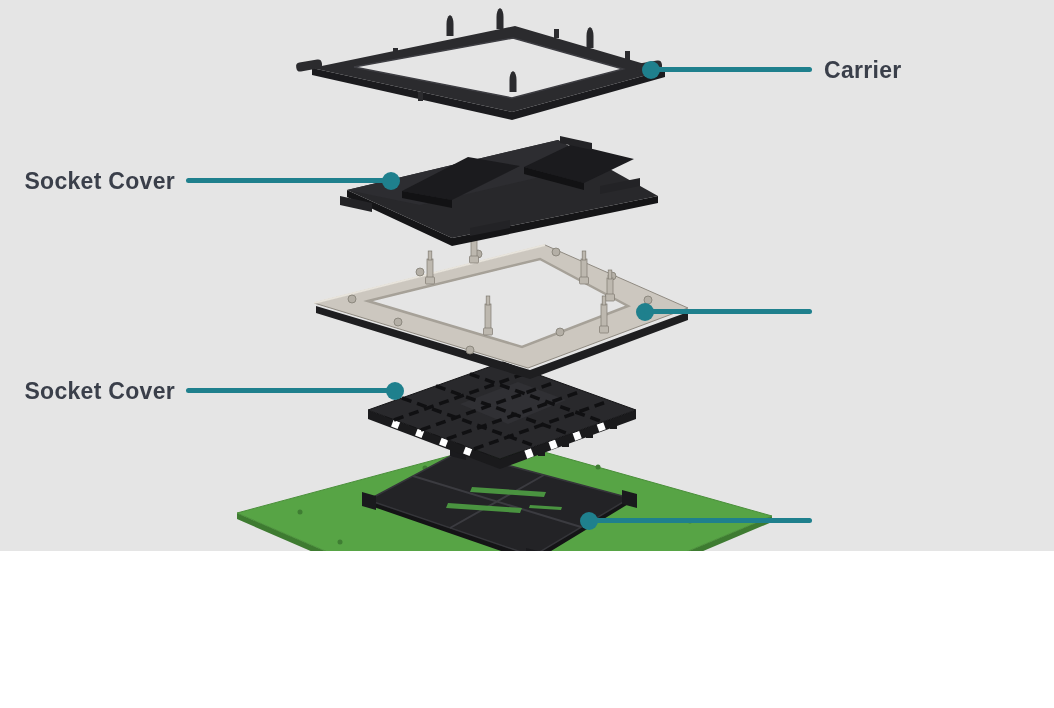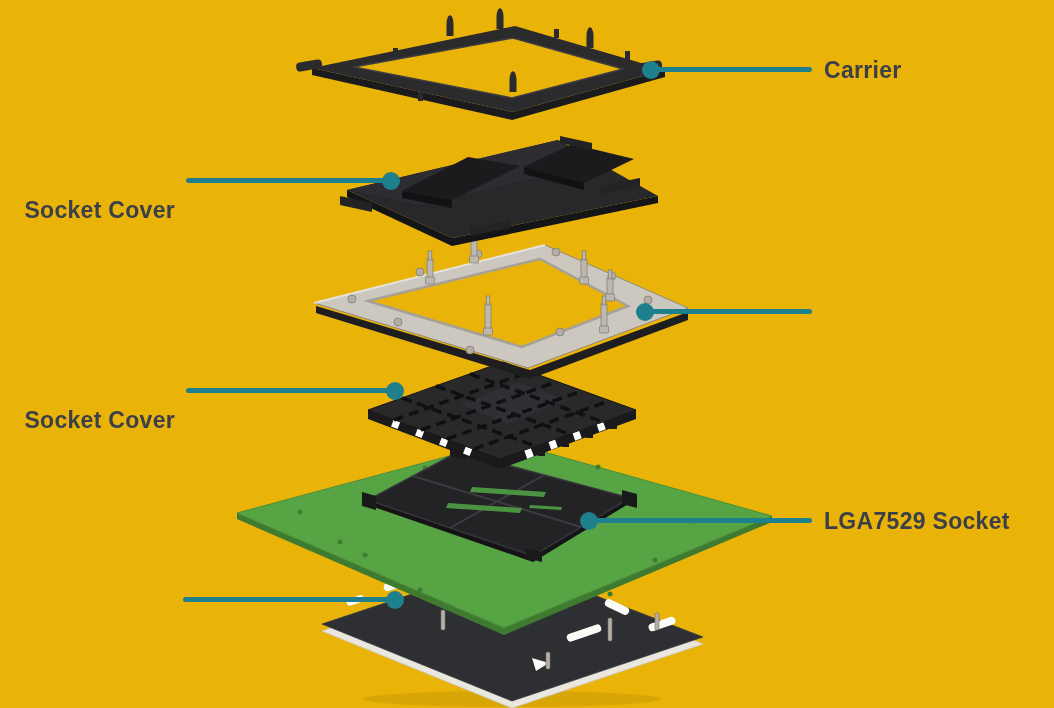--- a/index.html
+++ b/index.html
@@ -1,33 +1,33 @@
 <!DOCTYPE html>
 <html style="--accent: #1F808D; --label: #3A3F4A;"><head>
 <meta charset="utf-8">
 <style>
   :root{
     --accent:#1F808D;
     --label:#3A3F4A;
   }
   html,body{margin:0;padding:0;background:#fff;}
   .stage{
-    position:relative;width:1054px;height:708px;background:#eab308;overflow:hidden;
+    position:relative;width:1054px;height:551px;background:#e5e5e5;overflow:hidden;
     font-family:"Liberation Sans",sans-serif;
   }
   .art{position:absolute;left:0;top:0;}
   .label{
     position:absolute;
     font:700 23px/28px "Liberation Sans",sans-serif;
     color:var(--label);
     letter-spacing:.3px;
     white-space:nowrap;
   }
   .label.multi{white-space:normal;line-height:29px;}
-  .label.left-side{text-align:right;margin-top:29px;}
+  .label.left-side{text-align:right;}
   .leader{
     position:absolute;height:5px;background:var(--accent);border-radius:2.5px;
   }
   .dot{
     position:absolute;width:18px;height:18px;border-radius:50%;background:var(--accent);
   }
 </style>
 </head>
 <body>
 
@@ -234,16 +234,15 @@
   <div class="dot" style="left:386px;top:591px"></div>
   <div class="leader" style="left:183px;top:597px;width:213px"></div>
 
   <div class="label" style="left:824px;top:56px">Carrier</div>
 
   <div class="label left-side" style="right:879px;top:167px">Socket Cover</div>
 
 
   <div class="label left-side" style="right:879px;top:377px">Socket Cover</div>
 
-  <div class="label" style="left:824px;top:507px">LGA7529 Socket</div>
 
 
 </div>
 
 </body></html>

